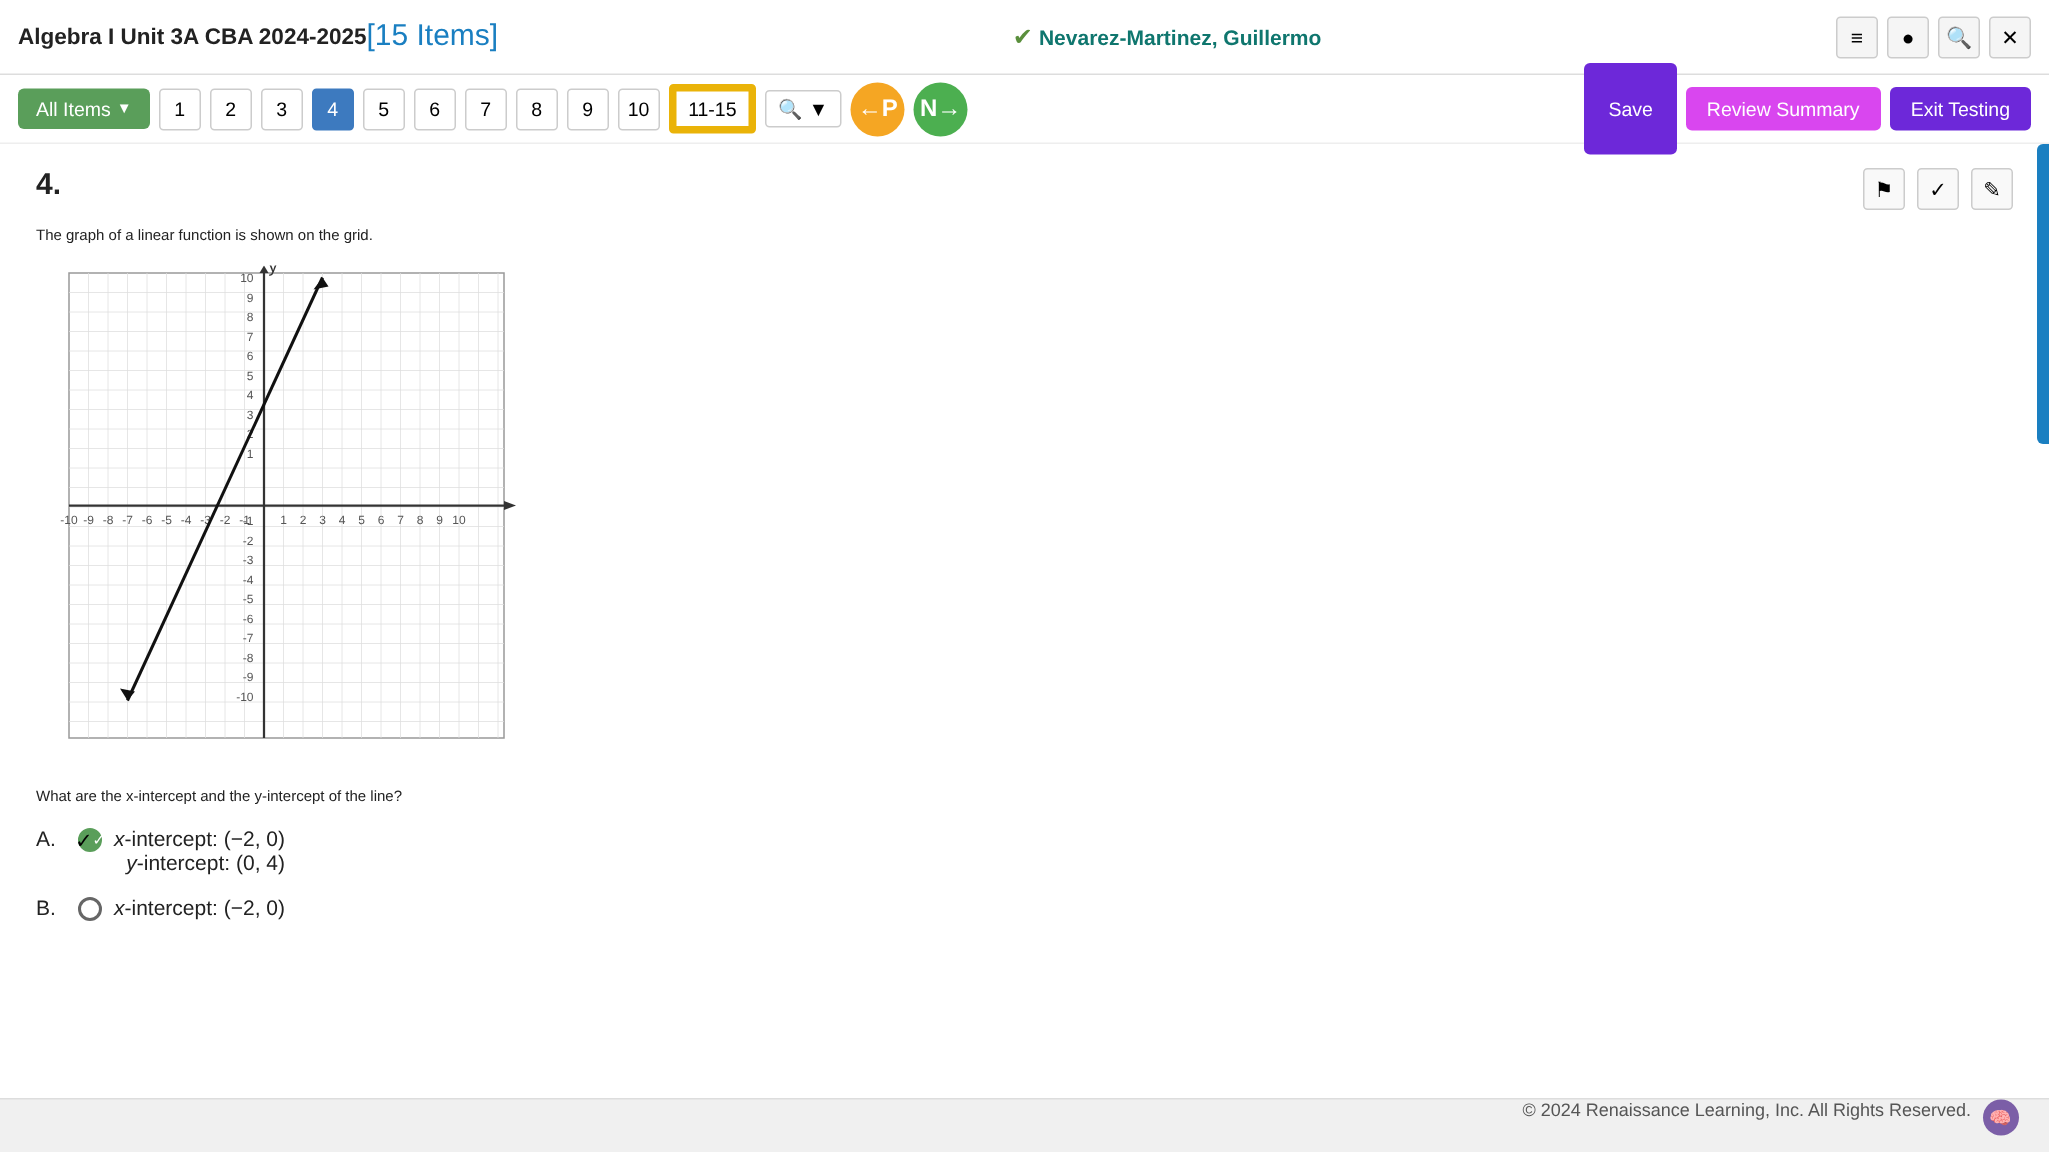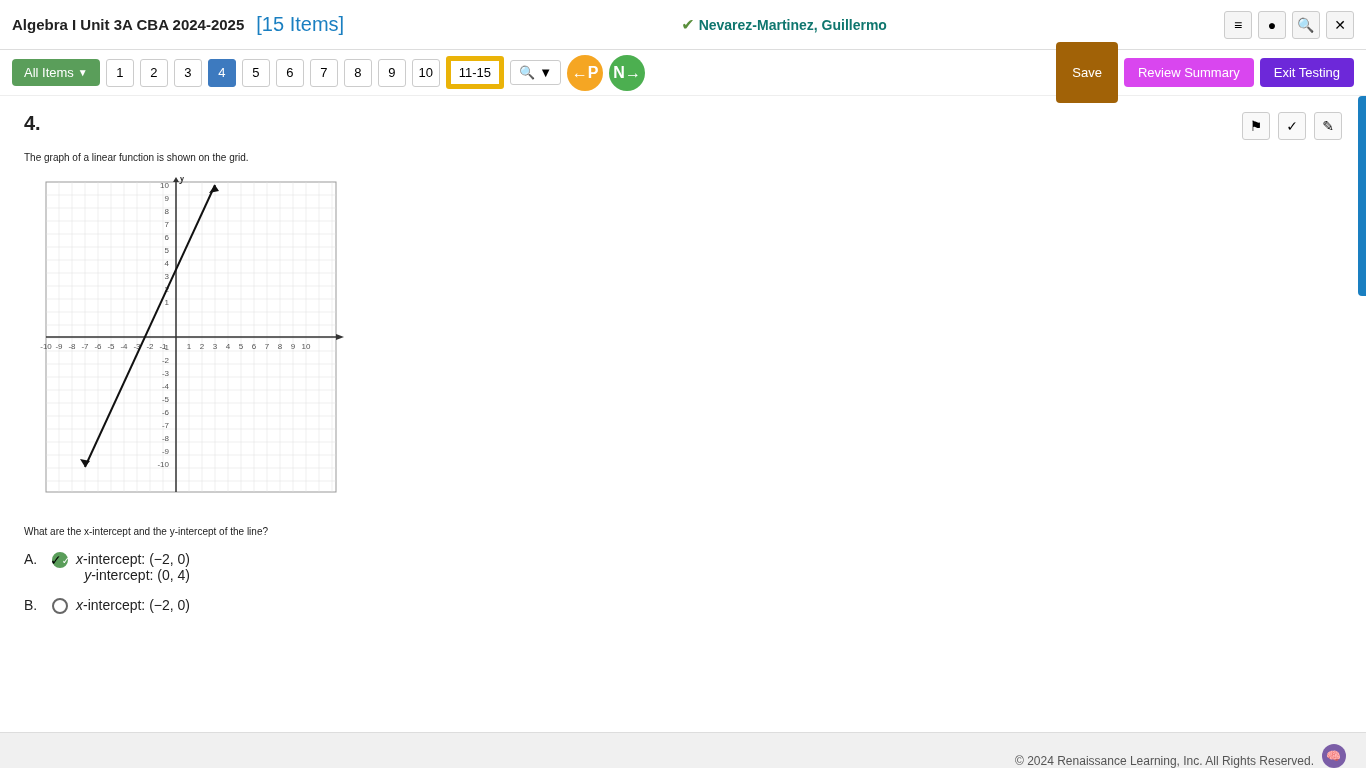--- a/index.html
+++ b/index.html
@@ -11,21 +11,21 @@
       align-items: center;
       justify-content: space-between;
       padding: 8px 12px;
       border-bottom: 1px solid #ddd;
       background: #fff;
       height: 50px;
     }
     .header-left {
       display: flex;
       align-items: center;
-      gap: 12px;
+      gap: 0;
       font-size: 15px;
       font-weight: bold;
       color: #222;
     }
     .header-left .item-count {
       color: #1a7fc1;
       font-weight: normal;
       font-size: 20px;
     }
     .header-center {
@@ -133,21 +133,21 @@
     .nav-prev { background: #f5a623; }
     .nav-next { background: #4caf50; }
 
     .toolbar-right {
       margin-left: auto;
       display: flex;
       gap: 6px;
       align-items: center;
     }
     .save-btn {
-      background: #a16207;
+      background: #6d28d9;
       color: white;
       border: none;
       border-radius: 4px;
       padding: 23px 16px;
       cursor: pointer;
       font-size: 13px;
     }
     .review-btn {
       background: #d946ef;
       color: white;
@@ -259,21 +259,21 @@
     
     .footer {
       position: fixed;
       bottom: 0;
       left: 0;
       right: 0;
       height: 36px;
       background: #f0f0f0;
       border-top: 1px solid #ddd;
       display: flex;
-      align-items: flex-end;
+      align-items: flex-start;
       justify-content: flex-end;
       padding: 0 20px;
       font-size: 12px;
       color: #555;
     }
     .footer-brain {
       width: 24px;
       height: 24px;
       background: #7b5ea7;
       border-radius: 50%;

